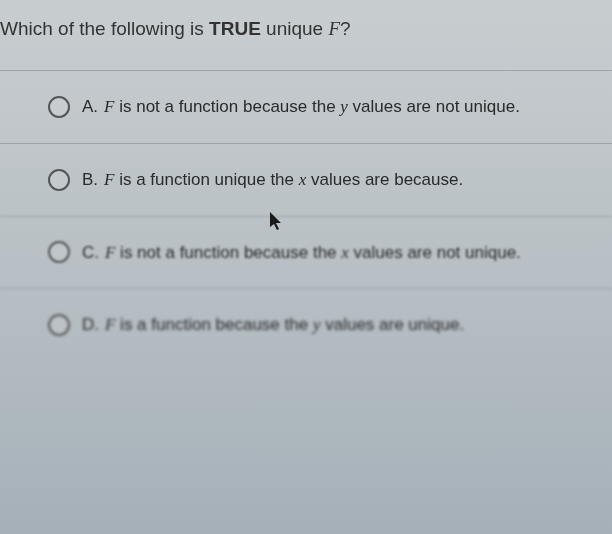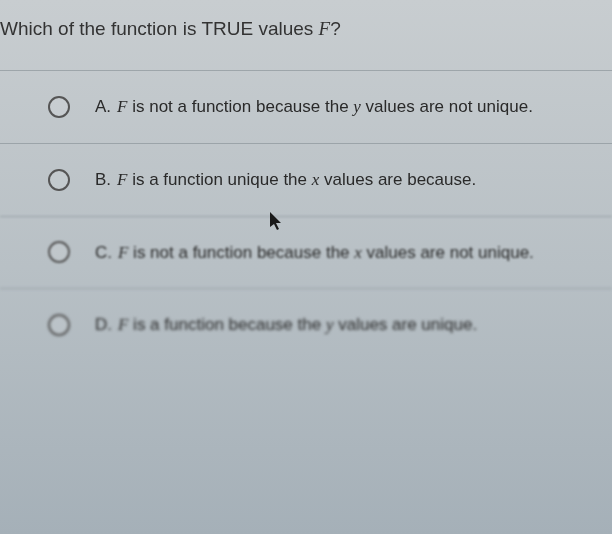--- a/index.html
+++ b/index.html
@@ -16,36 +16,36 @@
       overflow: hidden;
       padding: 10px 0;
     }
     .question-stem {
       font-size: 19px;
       color: #333;
       padding: 8px 12px 30px 0;
       font-weight: 400;
     }
     .question-stem .bold {
-      font-weight: 400;
+      font-weight: 700;
     }
     .question-stem .math-var {
       font-style: italic;
       font-family: 'Times New Roman', serif;
     }
     .options {
       display: flex;
       flex-direction: column;
     }
     .option-row {
       display: flex;
       align-items: center;
       padding: 24px 12px 24px 48px;
       border-top: 1px solid rgba(120,130,135,0.5);
-      gap: 25px;
+      gap: 12px;
     }
     .option-row.last {
       padding-bottom: 12px;
     }
     .radio {
       width: 22px;
       height: 22px;
       border: 2px solid #555;
       border-radius: 50%;
       flex-shrink: 0;
@@ -71,21 +71,21 @@
       pointer-events: none;
     }
     .blur-b { filter: blur(0.3px); }
     .blur-c { filter: blur(0.8px); color: #3a3a3a; }
     .blur-d { filter: blur(1.4px); color: #454545; }
   </style>
 </head>
 <body>
 
 <div class="question-stem">
-  <span>Which of the function is </span><span class="bold">TRUE</span><span> values </span><span class="math-var">F</span><span>?</span>
+  <span>Which of the following is </span><span class="bold">TRUE</span><span> unique </span><span class="math-var">F</span><span>?</span>
 </div>
 
 <div class="options">
 
   <div class="option-row">
     <div class="radio"></div>
     <div class="option-text">
       <span class="letter">A.</span><span class="math-var">F</span><span> is not a function because the </span><span class="math-var">y</span><span> values are not unique.</span>
     </div>
   </div>

